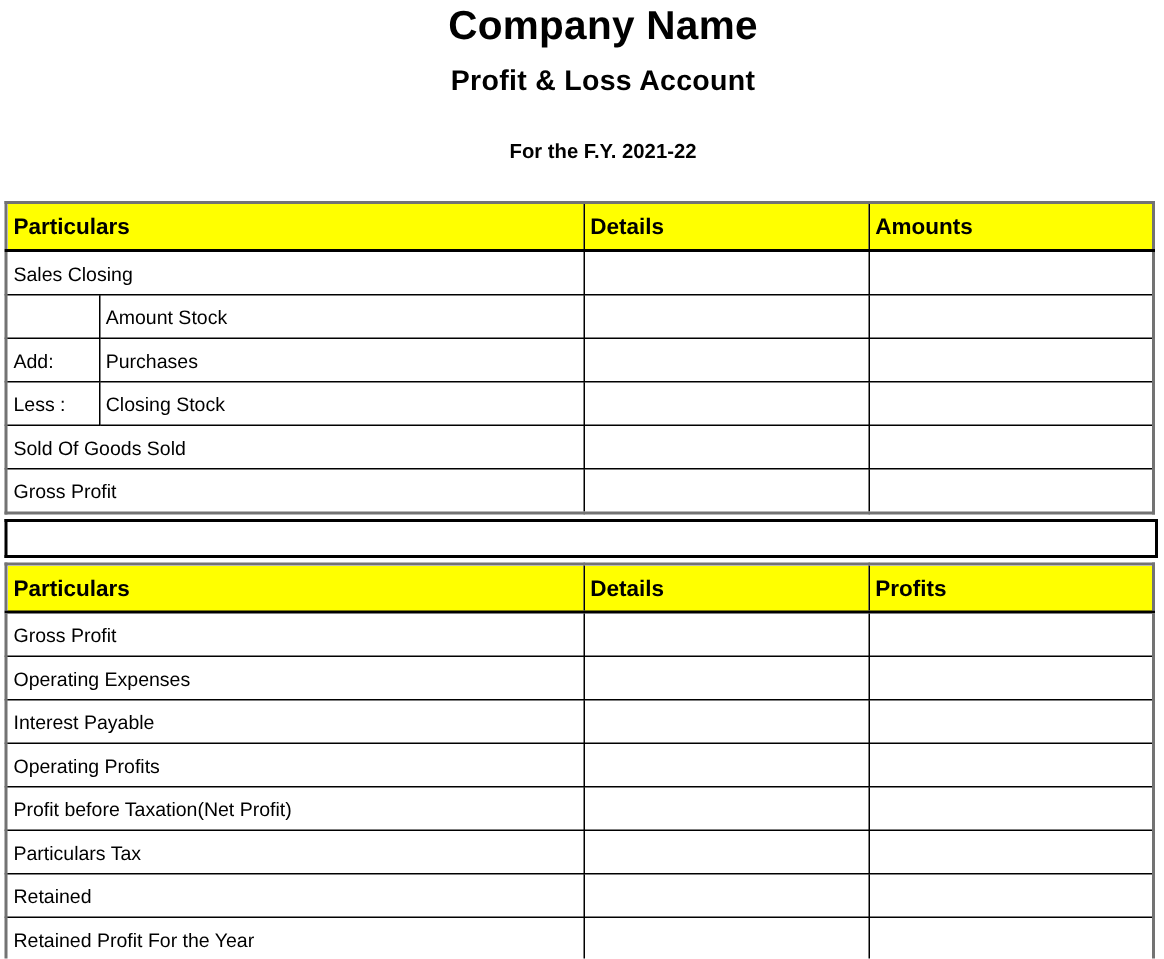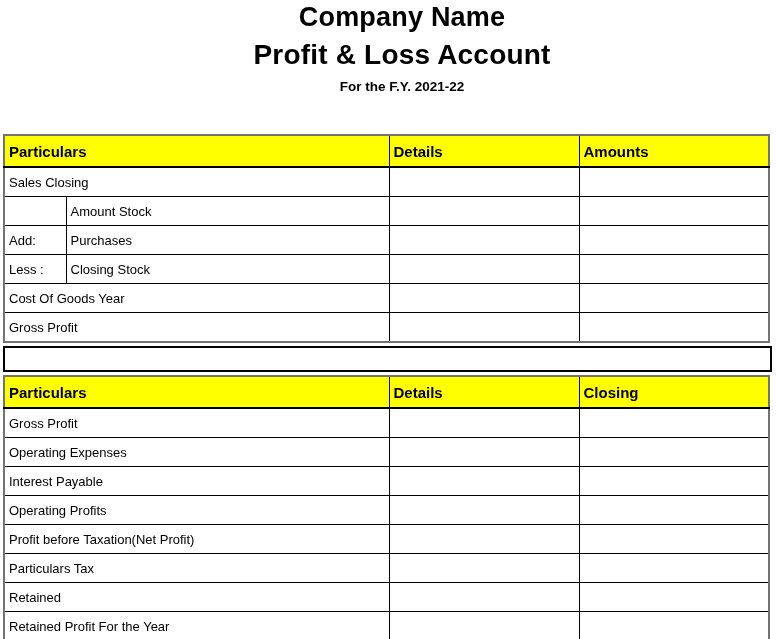--- a/index.html
+++ b/index.html
@@ -35,31 +35,31 @@
     letter-spacing: 0.2px;
     margin: 0;
   }
   .company-address {
     font-size: 13.5px;
     font-weight: bold;
     line-height: 20px;
     margin: 5px 0 0 0;
   }
   .statement-title {
-    font-size: 28px;
+    font-size: 19px;
     font-weight: bold;
     line-height: 32px;
     letter-spacing: 0.2px;
     margin: 6px 0 0 0;
   }
   .period-line {
     font-size: 13.5px;
     font-weight: bold;
     line-height: 19px;
-    margin: 6px 0 0 0;
+    margin: 20px 0 0 0;
   }
 
   
   .ledger-wrap {
     position: absolute;
     left: 3px;
     top: 134px;
     width: 769px;
   }
 
@@ -172,21 +172,21 @@
             <td></td>
             <td></td>
           </tr>
           <tr>
             <td class="cell-label">Less :</td>
             <td class="cell-desc">Closing Stock</td>
             <td></td>
             <td></td>
           </tr>
           <tr>
-            <td colspan="2" class="cell-particulars">Cost Of Goods Year</td>
+            <td colspan="2" class="cell-particulars">Sold Of Goods Sold</td>
             <td></td>
             <td></td>
           </tr>
           <tr>
             <td colspan="2" class="cell-particulars bold-text">Gross Profit</td>
             <td></td>
             <td></td>
           </tr>
         </tbody>
     </table>
@@ -202,21 +202,21 @@
     <table class="ledger second-table">
       <colgroup>
         <col class="c-particulars-full">
         <col class="c-details">
         <col class="c-amount">
       </colgroup>
       <thead>
         <tr>
           <th class="col-particulars">Particulars</th>
           <th class="col-details">Details</th>
-          <th class="col-amount">Closing</th>
+          <th class="col-amount">Profits</th>
         </tr>
       </thead>
       <tbody id="pl-body">
           <tr>
             <td class="cell-particulars">Gross Profit</td>
             <td></td>
             <td></td>
           </tr>
           <tr>
             <td class="cell-particulars">Operating Expenses</td>

